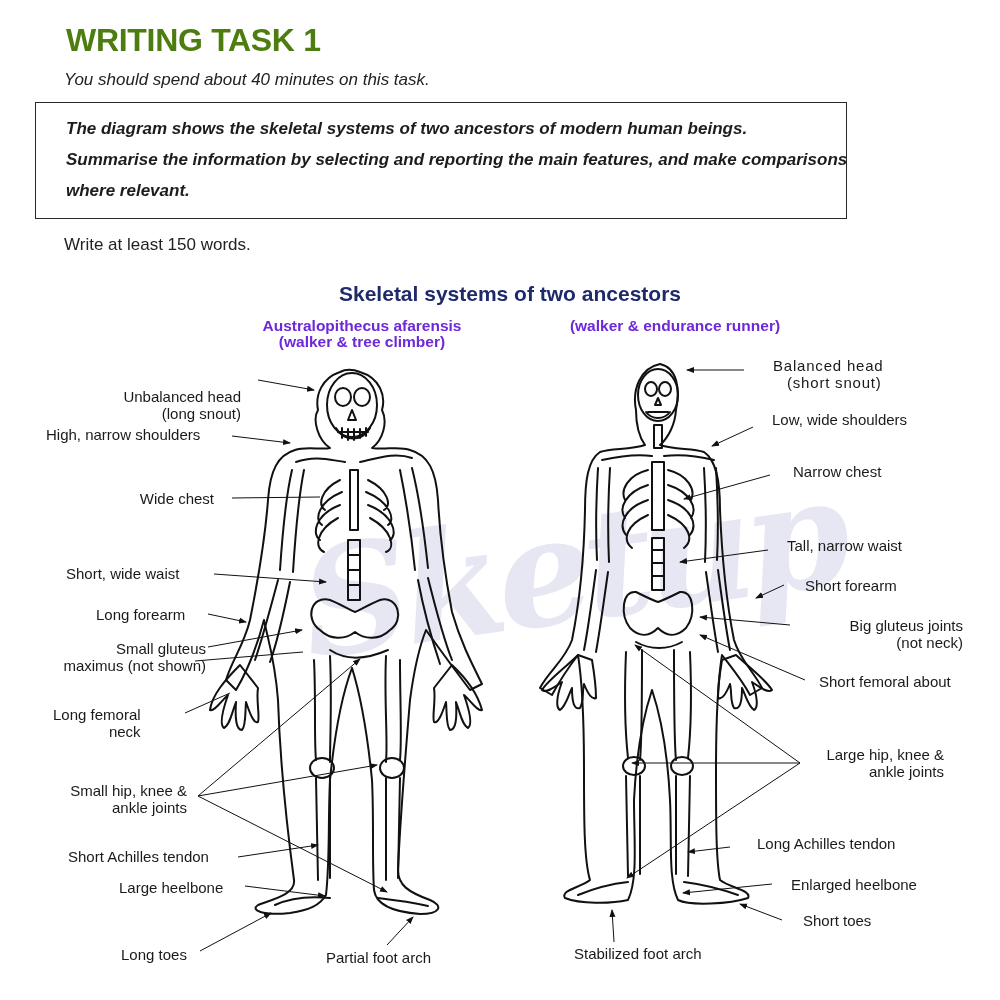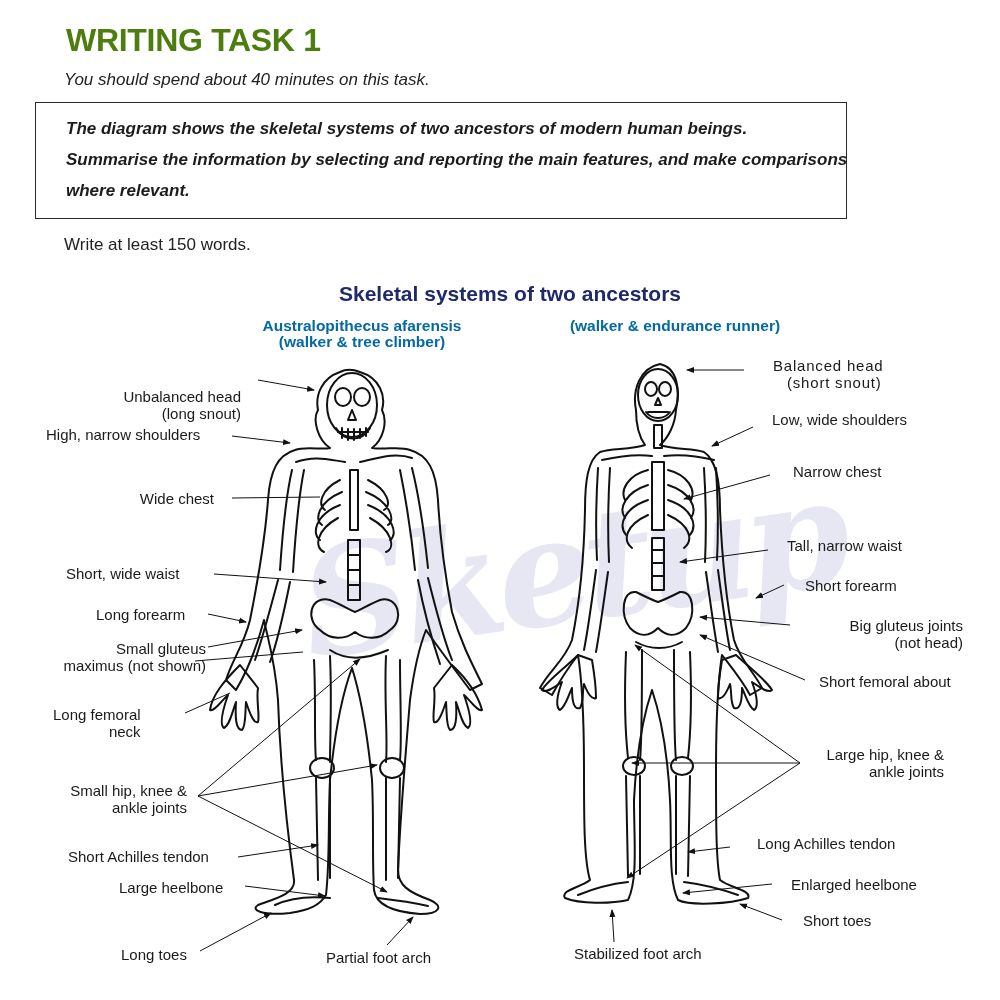--- a/index.html
+++ b/index.html
@@ -8,21 +8,21 @@
   .task-title { position: absolute; left: 66px; top: 22px; font-size: 32px; font-weight: 700;
                 color: #4d7c0f; letter-spacing: -0.3px; }
   .task-sub { position: absolute; left: 64px; top: 70px; font-size: 17px; font-style: italic; color: #222; }
   .prompt-box { position: absolute; left: 35px; top: 102px; width: 812px; height: 117px;
                 border: 1.5px solid #2a2a2a; box-sizing: border-box; }
   .prompt-line { position: absolute; left: 30px; font-size: 17px; font-weight: 700; font-style: italic;
                  color: #1c1c1c; white-space: nowrap; }
   .word-limit { position: absolute; left: 64px; top: 235px; font-size: 17px; color: #222; }
   .diagram-title { position: absolute; left: 0; width: 1020px; top: 282px; text-align: center;
                    font-size: 21px; font-weight: 700; color: #1f2a6b; }
-  .species { position: absolute; text-align: center; font-size: 15.5px; font-weight: 700; line-height: 16px; color: #0369a1; }
+  .species { position: absolute; text-align: center; font-size: 15.5px; font-weight: 700; line-height: 16px; color: #6d28d9; }
   .label { position: absolute; font-size: 15px; line-height: 17px; color: #1a1a1a; white-space: nowrap; }
   .r { text-align: right; }
   svg.diagram { position: absolute; left: 0; top: 0; }
   .watermark { position: absolute; left: 300px; top: 480px; font-size: 150px; font-style: italic;
                font-family: "DejaVu Serif", serif; color: #e6e7f2; font-weight: 700; transform: rotate(-8deg);
                letter-spacing: -8px; }
 </style>
 </head>
 <body>
 
@@ -208,21 +208,21 @@
 <div class="label" style="left:773px; top:357px; letter-spacing:0.8px;">
   <div>Balanced head</div>
   <div style="padding-left:14px">(short snout)</div>
 </div>
 <div class="label" style="left:772px; top:411px;">Low, wide shoulders</div>
 <div class="label" style="left:793px; top:463px;">Narrow chest</div>
 <div class="label" style="left:787px; top:537px;">Tall, narrow waist</div>
 <div class="label" style="left:805px; top:577px;">Short forearm</div>
 <div class="label r" style="right:37px; top:617px;">
   <div>Big gluteus joints</div>
-  <div>(not head)</div>
+  <div>(not neck)</div>
 </div>
 <div class="label" style="left:819px; top:673px;">Short femoral about</div>
 <div class="label r" style="right:56px; top:746px;">
   <div>Large hip, knee &amp;</div>
   <div>ankle joints</div>
 </div>
 <div class="label" style="left:757px; top:835px;">Long Achilles tendon</div>
 <div class="label" style="left:791px; top:876px;">Enlarged heelbone</div>
 <div class="label" style="left:803px; top:912px;">Short toes</div>
 <div class="label" style="left:574px; top:945px;">Stabilized foot arch</div>

